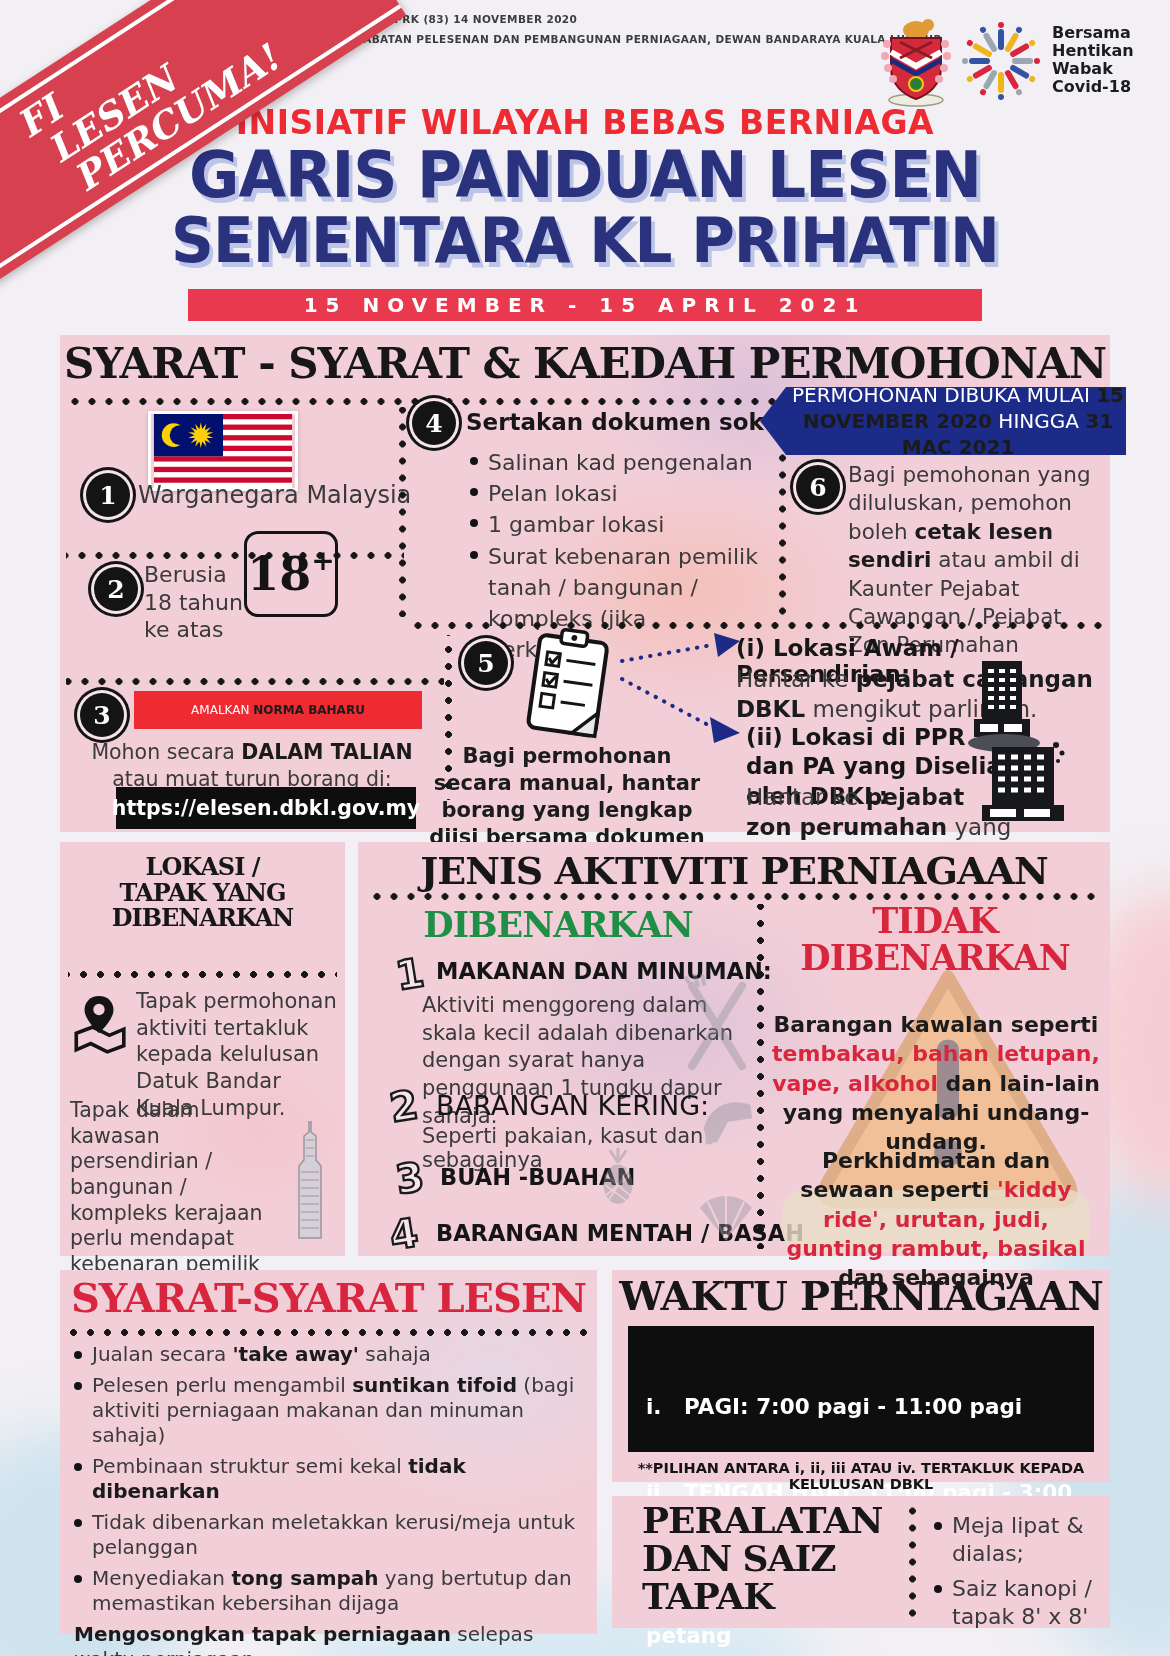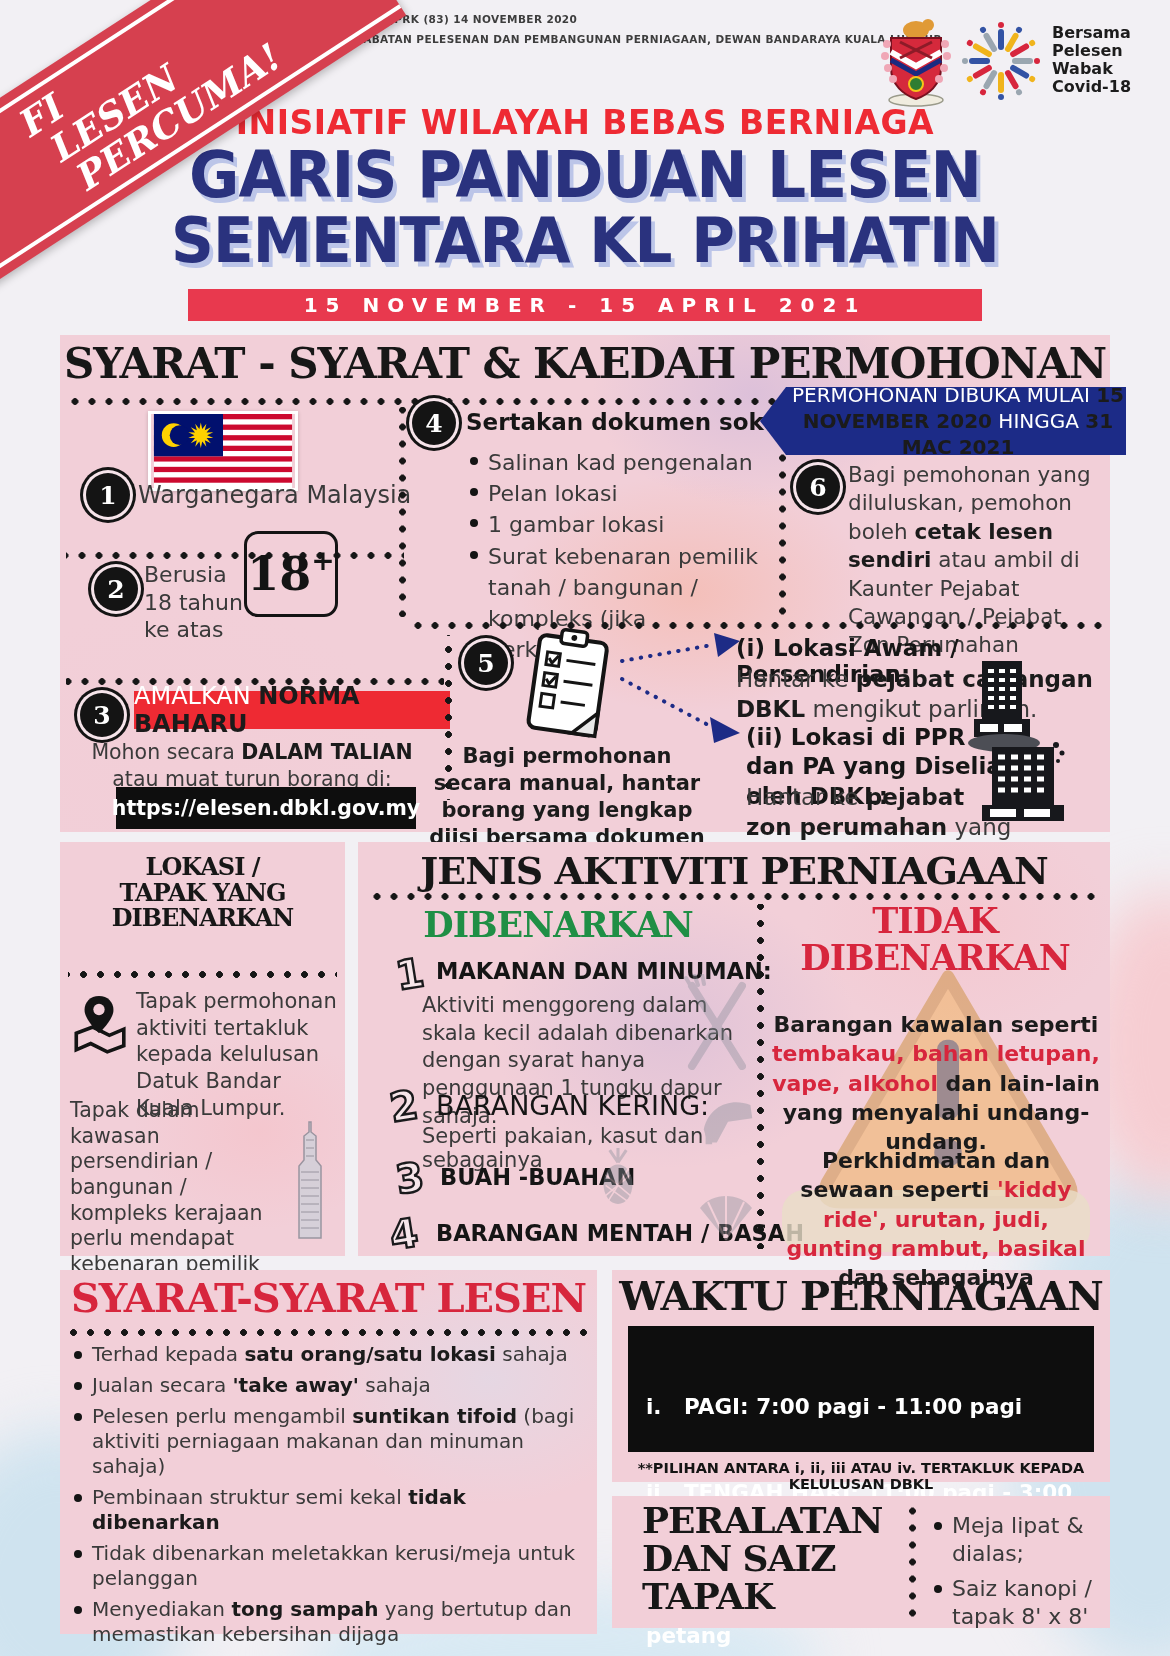--- a/index.html
+++ b/index.html
@@ -166,21 +166,21 @@
           <circle cx="45" cy="9" r="3" fill="#d7263d"></circle>
         </g>
       <g transform="rotate(330 45 45)">
           <line x1="45" y1="16" x2="45" y2="31" stroke="#9aa6b0" stroke-width="6"></line>
           <circle cx="45" cy="9" r="3" fill="#3353a4"></circle>
         </g>
     </g>
   </svg>
   <div class="covid-text">
     <div>Bersama</div>
-    <div>Pelesen</div>
+    <div>Hentikan</div>
     <div>Wabak</div>
     <div>Covid-18</div>
   </div>
 
   <div class="kicker">INISIATIF WILAYAH BEBAS BERNIAGA</div>
   <div class="big-title t1">GARIS PANDUAN LESEN</div>
   <div class="big-title t2">SEMENTARA KL PRIHATIN</div>
   <div class="datebar">15 NOVEMBER - 15 APRIL 2021</div>
 
   <section class="panel wash-a" style="left:60px;top:335px;width:1050px;height:497px;">
@@ -215,21 +215,21 @@
     <div class="body-txt" style="position:absolute;left:84px;top:226px;width:100px;font-size:22px;line-height:1.25;">Berusia 18 tahun ke atas</div>
     <div style="position:absolute;left:184px;top:196px;width:94px;height:86px;border:3.5px solid #141414;border-radius:14px;display:flex;align-items:center;justify-content:center;">
       <span style="font-family:'DejaVu Serif',serif;font-weight:bold;font-size:46px;color:#141414;">18</span>
         <span style="font-family:'DejaVu Serif',serif;font-weight:bold;font-size:28px;color:#141414;position:relative;top:-14px;">+</span>
     </div>
     <div class="dots-h" style="left:6px;top:342px;width:378px;"></div>
 
     <div class="badge" style="left:20px;top:358px;">
         <span>3</span>
       </div>
-    <div style="position:absolute;left:74px;top:356px;width:316px;height:38px;background:#ee2a33;color:#fff;font-size:24px;display:flex;align-items:center;justify-content:center;">
+    <div style="position:absolute;left:74px;top:356px;width:288px;height:38px;background:#ee2a33;color:#fff;font-size:12px;display:flex;align-items:center;justify-content:center;">
         <span><span>AMALKAN </span><span style="font-weight: bold; color: rgb(27, 27, 27);">NORMA BAHARU</span></span>
       </div>
     <div class="body-txt" style="position:absolute;left:12px;top:404px;width:360px;text-align:center;font-size:20.5px;line-height:1.3;"><span><span>Mohon secara </span><span style="font-weight: bold; color: rgb(27, 27, 27);">DALAM TALIAN</span><span> atau muat turun borang di:</span></span></div>
     <div class="blackbox" style="position:absolute;left:56px;top:452px;width:300px;height:42px;font-size:20.5px;display:flex;align-items:center;justify-content:center;">
         <span>https://elesen.dbkl.gov.my</span>
       </div>
 
     <div class="dots-v" style="left:338px;top:72px;height:210px;"></div>
 
     <div class="badge" style="left:352px;top:66px;">
@@ -430,24 +430,20 @@
     <div style="position:absolute;left:424px;top:348px;width:308px;height:62px;background:rgba(233,221,200,.8);border-radius:22px;z-index:1;"></div>
     <div style="position:absolute;left:414px;top:304px;width:328px;font-size:22px;text-align:center;line-height:1.33;color:#1b1b1b;z-index:2;"><span><span style="font-weight: bold; color: rgb(27, 27, 27);">Perkhidmatan dan sewaan seperti </span><span style="font-weight: bold; color: rgb(215, 38, 61);">'kiddy ride', urutan, judi, gunting rambut, basikal</span><span style="font-weight: bold; color: rgb(27, 27, 27);"> dan sebagainya</span></span></div>
   </section>
 
   <section class="panel" style="left:60px;top:1270px;width:537px;height:364px;background-image:radial-gradient(ellipse 240px 180px at 80% 30%, rgba(214,224,240,.45), transparent 70%);">
     <div class="serif-title" style="position:absolute;left:0;top:4px;width:100%;font-size:40px;color:#d7263d;">SYARAT-SYARAT LESEN</div>
     <div class="dots-h" style="left:4px;top:58px;width:529px;"></div>
     <div style="position:absolute;left:14px;top:72px;width:515px;font-size:20px;line-height:1.25;color:#3a3a3a;">
       <div class="li" style="margin-bottom:6px;">
           <span class="bdot" style="margin-top:9px;"></span>
-          <span><span>Terhad kepada </span><span style="font-weight: bold; color: rgb(27, 27, 27);">satu orang/satu lokasi</span><span> sahaja</span></span>
-        </div>
-      <div class="li" style="margin-bottom:6px;">
-          <span class="bdot" style="margin-top:9px;"></span>
           <span><span>Jualan secara </span><span style="font-weight: bold; color: rgb(27, 27, 27);">'take away'</span><span> sahaja</span></span>
         </div>
       <div class="li" style="margin-bottom:6px;">
           <span class="bdot" style="margin-top:9px;"></span>
           <span><span>Pelesen perlu mengambil </span><span style="font-weight: bold; color: rgb(27, 27, 27);">suntikan tifoid</span><span> (bagi aktiviti perniagaan makanan dan minuman sahaja)</span></span>
         </div>
       <div class="li" style="margin-bottom:6px;">
           <span class="bdot" style="margin-top:9px;"></span>
           <span><span>Pembinaan struktur semi kekal </span><span style="font-weight: bold; color: rgb(27, 27, 27);">tidak dibenarkan</span></span>
         </div>

